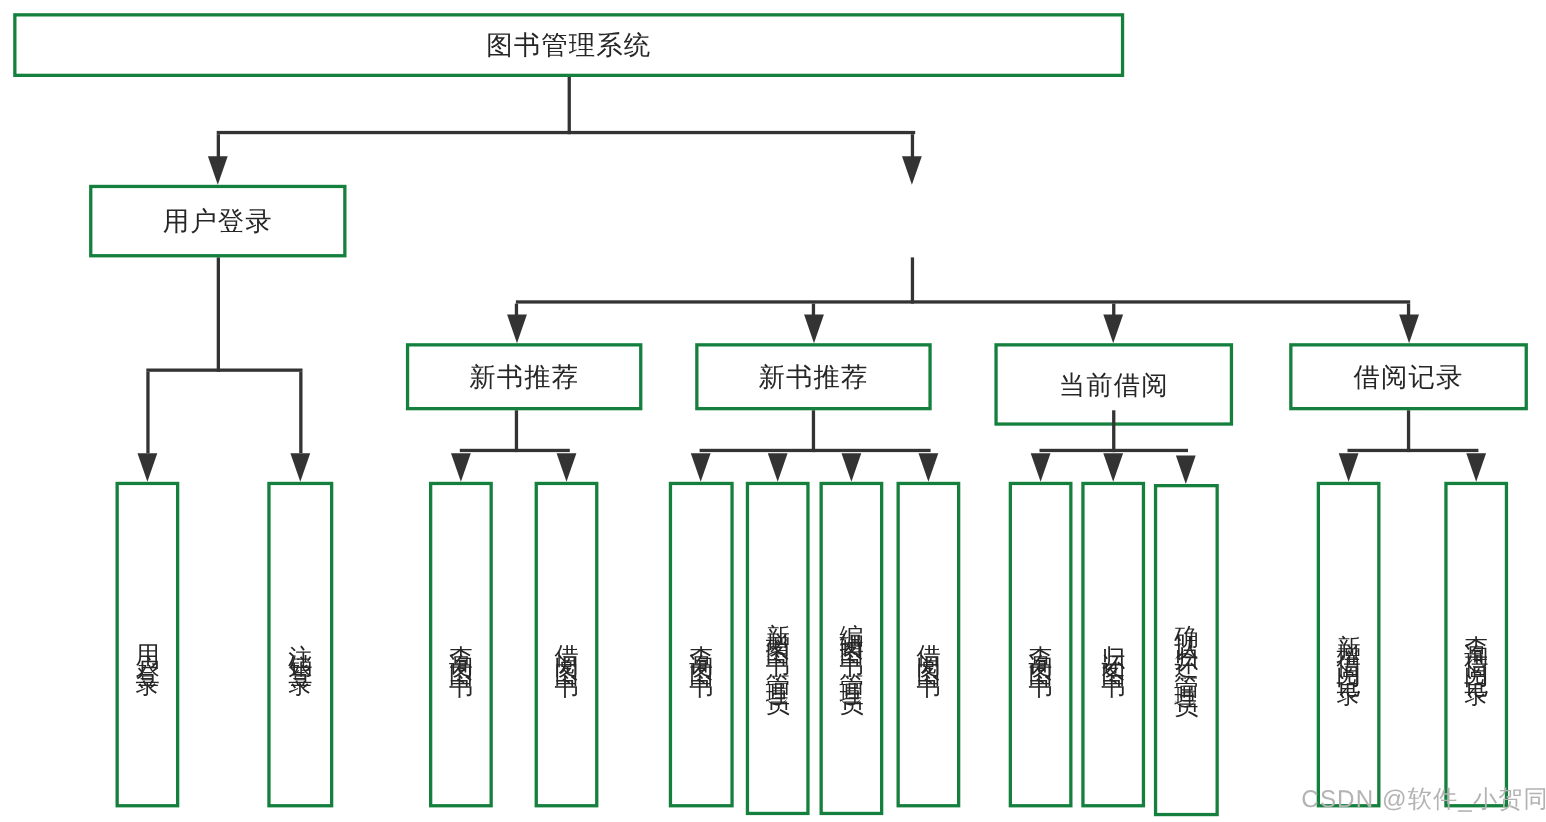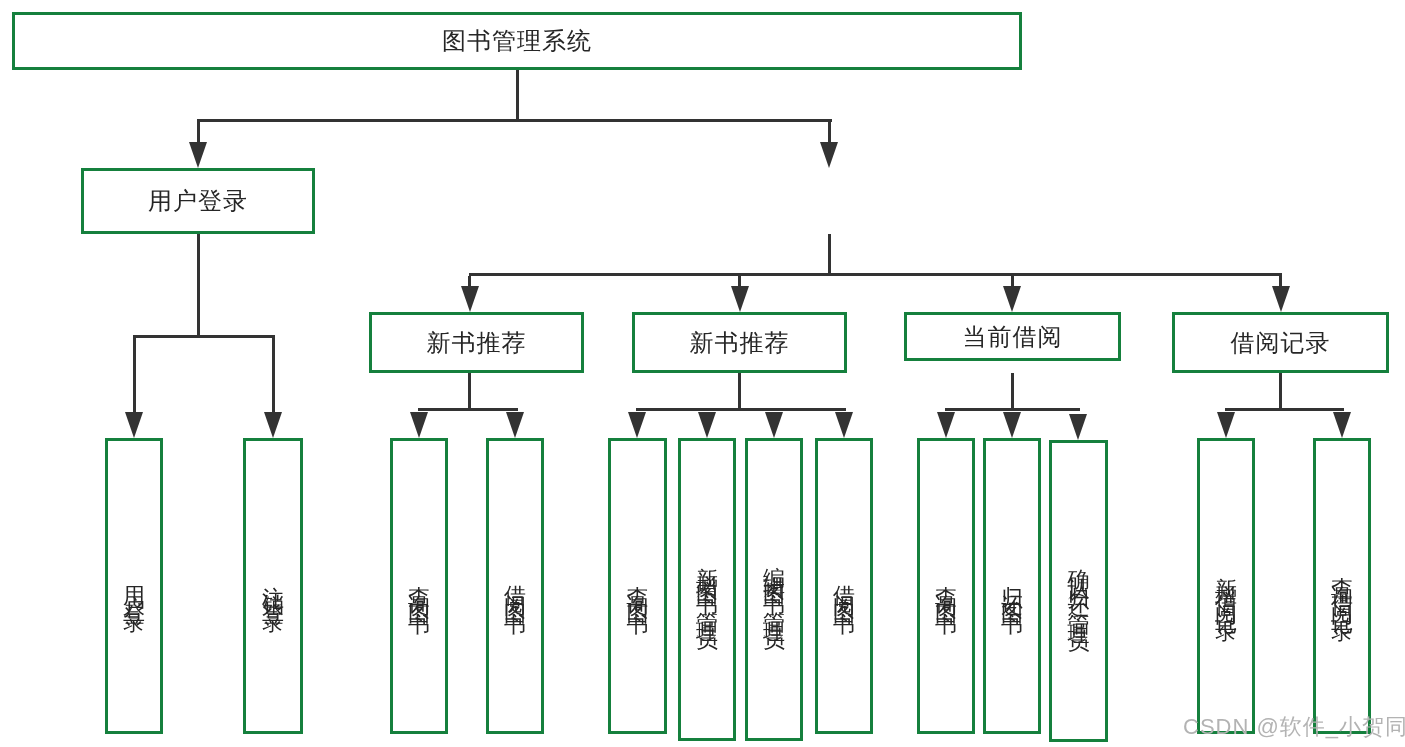--- a/index.html
+++ b/index.html
@@ -41,21 +41,21 @@
 
 
   <div class="box" style="left:369px; top:312px; width:215px; height:61px;">
     <span>新书推荐</span>
   </div>
 
   <div class="box" style="left:632px; top:312px; width:215px; height:61px;">
     <span>新书推荐</span>
   </div>
 
-  <div class="box" style="left:904px; top:312px; width:217px; height:49px;">
+  <div class="box" style="left:904px; top:312px; width:217px; height:75px;">
     <span>当前借阅</span>
   </div>
 
   <div class="box" style="left:1172px; top:312px; width:217px; height:61px;">
     <span>借阅记录</span>
   </div>
 
   <div class="box" style="left:105px; top:438px; width:58px; height:296px;">
     <span class="vtext">用户登录</span>
   </div>

